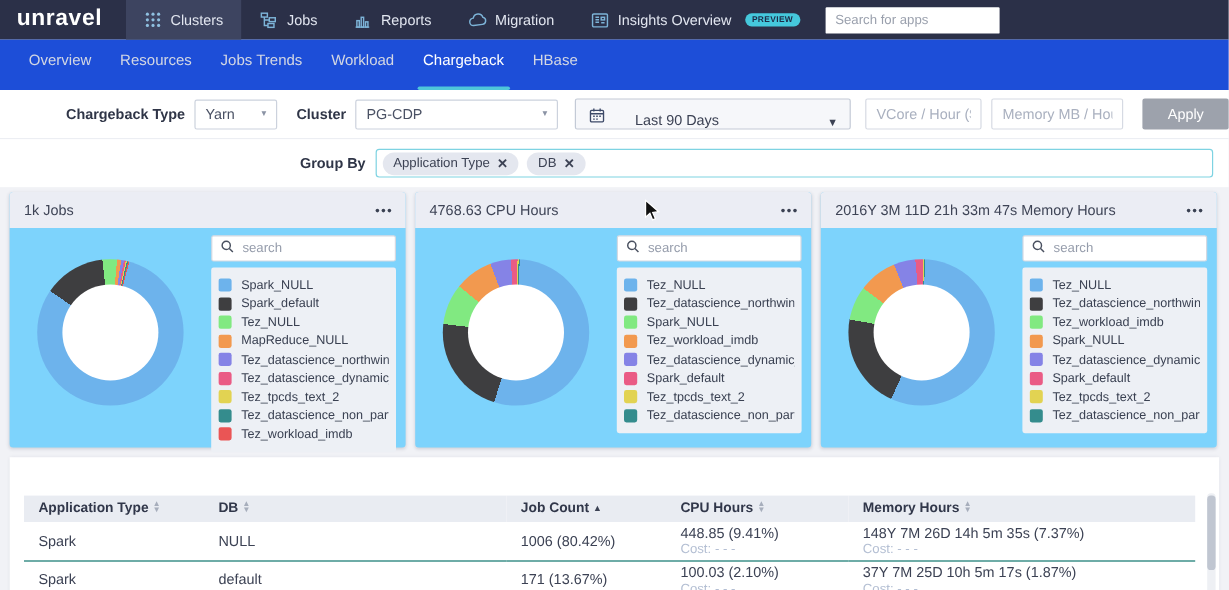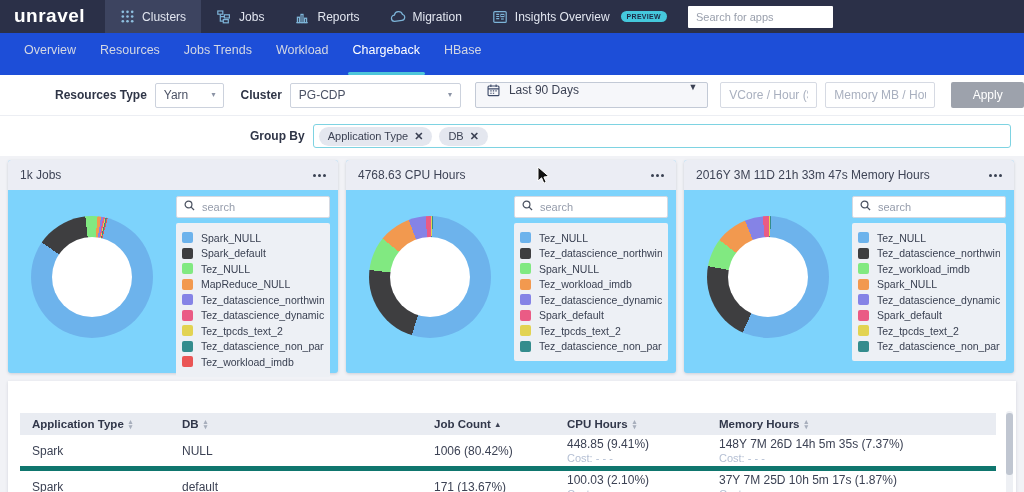--- a/index.html
+++ b/index.html
@@ -23,21 +23,21 @@
   .subnav{height:42px;background:#1d4ed8;display:flex;padding-left:12px}
   .subnav-item{padding:0 12px;font-size:12.5px;color:#d3d7e3;line-height:34px;position:relative;cursor:pointer}
   .subnav-item.active{color:#fff}
   .subnav-item.active::after{content:"";position:absolute;left:7px;right:7px;bottom:0;height:3px;background:#4ec6da;border-radius:2px}
 
   
   .filterbar{height:41px;background:#fff;border-bottom:1px solid #eceef3;display:flex;align-items:center}
   .flabel{font-weight:bold;color:#2f3547;font-size:12px;white-space:nowrap}
   .sel{height:25px;border:1px solid #ccd2dd;border-radius:2px;background:#fff;display:flex;align-items:center;justify-content:space-between;padding:0 8px;font-size:12px;color:#4a5164;cursor:pointer}
   .sel .chev{color:#8b93a5;font-size:8px}
-  .datesel{height:26px;border:1px solid #c3cad6;border-radius:2px;background:#f6f7fa;display:flex;align-items:flex-start;gap:8px;padding:0 10px;font-size:12px;color:#3c4254;cursor:pointer;width:243px}
+  .datesel{height:26px;border:1px solid #c3cad6;border-radius:2px;background:#f6f7fa;display:flex;align-items:flex-end;gap:24px;padding:0 10px;font-size:12px;color:#3c4254;cursor:pointer;width:243px}
   .datesel .grow{flex:1}
   .datesel .chev{color:#3c4254;font-size:9px;font-weight:bold}
   .fin{height:26px;border:1px solid #d6dae3;border-radius:2px;font-size:12px;padding:0 8px;font-family:inherit;color:#4a5164;outline:none}
   .fin::placeholder{color:#a9b0bf}
   .apply{width:76px;height:26px;background:#9da2ac;color:#fff;border:none;border-radius:2px;font-size:12px;font-family:inherit;cursor:pointer}
 
   
   .groupbar{height:40px;background:#fff;display:flex;align-items:center}
   .gb-input{width:698px;height:24px;border:1px solid #7ed3e2;border-radius:3px;display:flex;align-items:center;gap:7px;padding:0 5px;margin-left:8px;background:#fff}
   .tag{background:#e4e7ef;border-radius:10px;padding:3px 9px;font-size:11px;color:#3c4254;display:flex;align-items:center;gap:6px;white-space:nowrap}
@@ -62,21 +62,21 @@
   .swatch{width:11px;height:11px;border-radius:2px;flex:none}
 
   
   .results{margin:8px 8px 0 8px;background:#fff;box-shadow:0 1px 3px rgba(40,50,80,.15);height:126px;position:relative}
   .results-header{height:27px;background:#ebeef4;display:flex;align-items:center;justify-content:space-between;padding:0 14px 0 24px;font-size:12px;color:#3c4254}
   .results-header .htext span{margin-right:4px}
   .rtable{position:absolute;left:12px;right:20px;top:32px}
   table{width:100%;border-collapse:collapse;table-layout:fixed}
   th{background:#e9ecf2;font-size:11.5px;color:#31374a;text-align:left;font-weight:bold;height:22px;padding:0 0 0 12px;white-space:nowrap}
   th.right,td.right{text-align:right;padding-right:64px}
-  td{font-size:12px;color:#3c4254;border-bottom:5px solid #0f766e;height:32px;padding:2px 0 2px 12px;vertical-align:middle;white-space:nowrap}
+  td{font-size:12px;color:#3c4254;border-bottom:1px solid #0f766e;height:32px;padding:2px 0 2px 12px;vertical-align:middle;white-space:nowrap}
   td .sub{font-size:11px;color:#b4bfd3;margin-top:1px}
   .sorter{display:inline-flex;flex-direction:column;vertical-align:middle;margin-left:5px;line-height:4.5px;font-size:7px;color:#a7aebc}
   .sorter .on{color:#3c4254;font-size:8px}
   .vscroll{position:absolute;right:3px;top:30px;bottom:2px;width:7px;background:#eef0f4;border-radius:3px}
   .vthumb{position:absolute;top:2px;left:0;width:7px;height:62px;background:#c0c6d1;border-radius:3px}
 
   
   .cursor{position:absolute;left:537px;top:166px;z-index:50;pointer-events:none}
 </style>
 </head>
@@ -154,21 +154,21 @@
 <nav class="subnav" id="subnav">
     <div class="subnav-item">Overview</div>
     <div class="subnav-item">Resources</div>
     <div class="subnav-item">Jobs Trends</div>
     <div class="subnav-item">Workload</div>
     <div class="subnav-item active">Chargeback</div>
     <div class="subnav-item">HBase</div>
   </nav>
 
 <div class="filterbar">
-  <span class="flabel" style="margin-left:55px">Resources Type</span>
+  <span class="flabel" style="margin-left:55px">Chargeback Type</span>
   <div class="sel" style="width:72px;margin-left:8px">
     <span>Yarn</span>
       <span class="chev">▾</span>
   </div>
   <span class="flabel" style="margin-left:16px">Cluster</span>
   <div class="sel" style="width:178px;margin-left:8px">
     <span>PG-CDP</span>
       <span class="chev">▾</span>
   </div>
   <div class="datesel" style="margin-left:14px">

